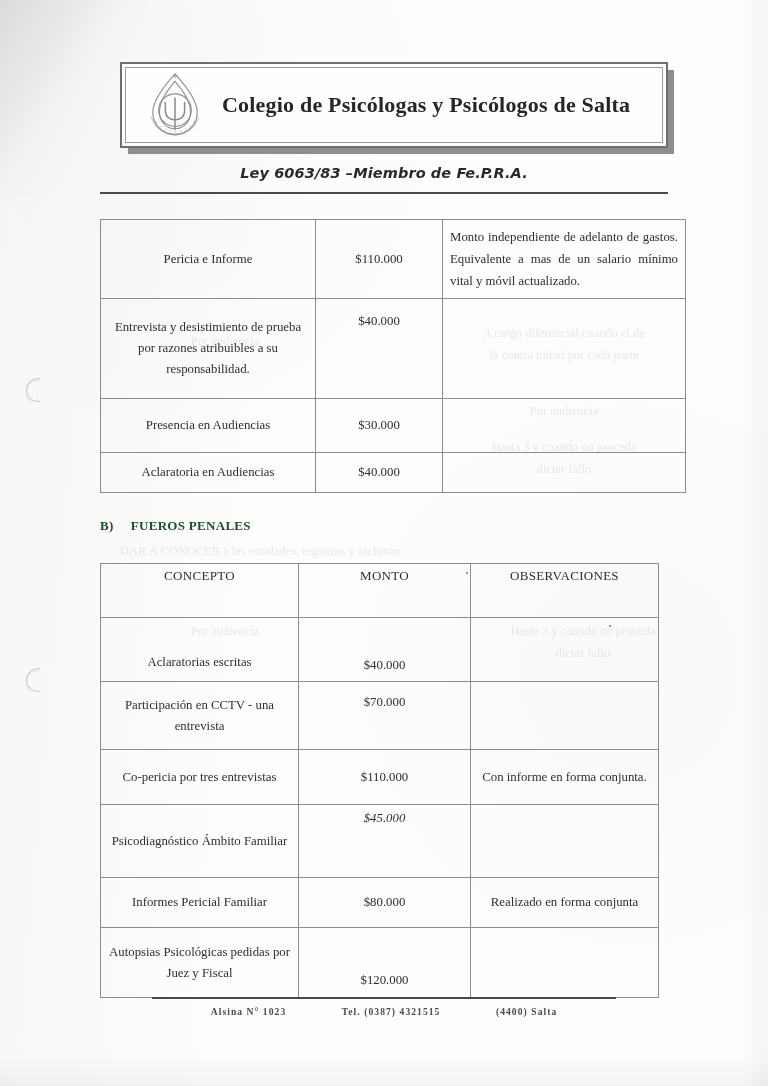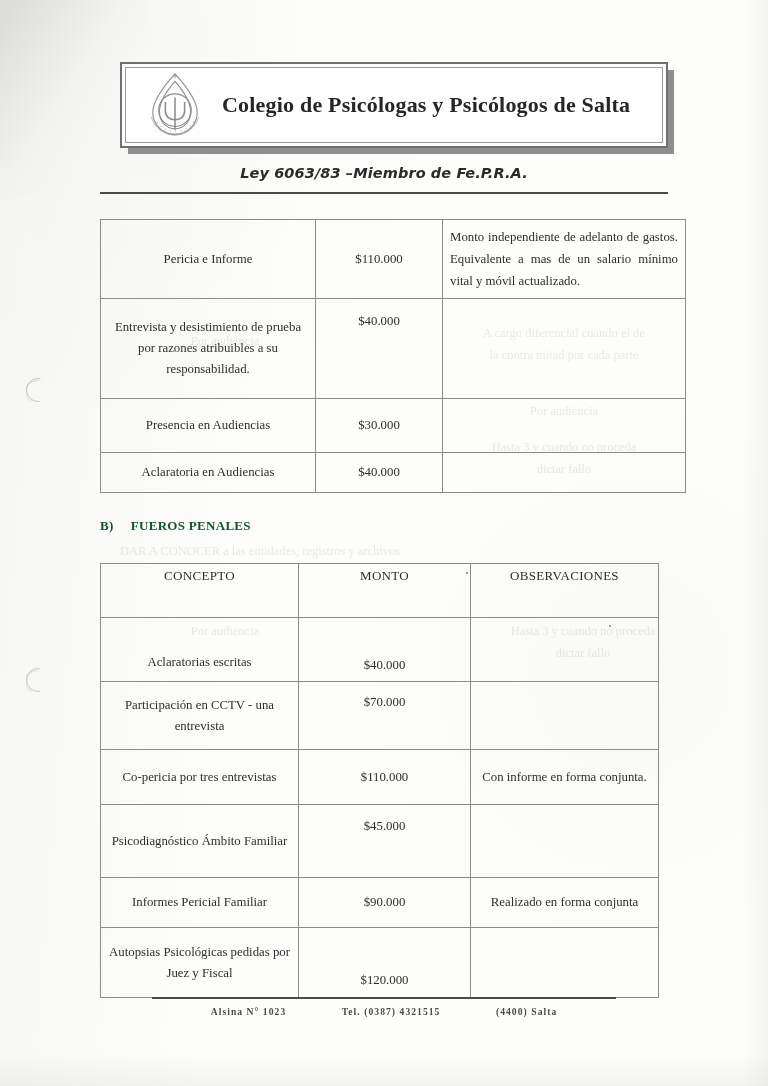--- a/index.html
+++ b/index.html
@@ -316,26 +316,26 @@
         <td class="c-monto" style="vertical-align:top; padding-top:13px;">$70.000</td>
         <td class="c-obs-c"></td>
       </tr>
       <tr style="height:55px">
         <td class="c-concept">Co-pericia por tres entrevistas</td>
         <td class="c-monto">$110.000</td>
         <td class="c-obs-c">Con informe en forma conjunta.</td>
       </tr>
       <tr style="height:73px">
         <td class="c-concept">Psicodiagnóstico Ámbito Familiar</td>
-        <td class="c-monto" style="vertical-align:top; padding-top:14px;">$45.000</td>
+        <td class="c-monto" style="vertical-align:top; padding-top:6px;font-style:italic;">$45.000</td>
         <td class="c-obs-c"></td>
       </tr>
       <tr style="height:50px">
         <td class="c-concept">Informes Pericial Familiar</td>
-        <td class="c-monto">$90.000</td>
+        <td class="c-monto">$80.000</td>
         <td class="c-obs-c">Realizado en forma conjunta</td>
       </tr>
       <tr style="height:70px">
         <td class="c-concept">Autopsias Psicológicas pedidas por Juez y Fiscal</td>
         <td class="c-monto" style="vertical-align:bottom; padding-bottom:9px;">$120.000</td>
         <td class="c-obs-c"></td>
       </tr>
     </tbody>
   </table>
 

